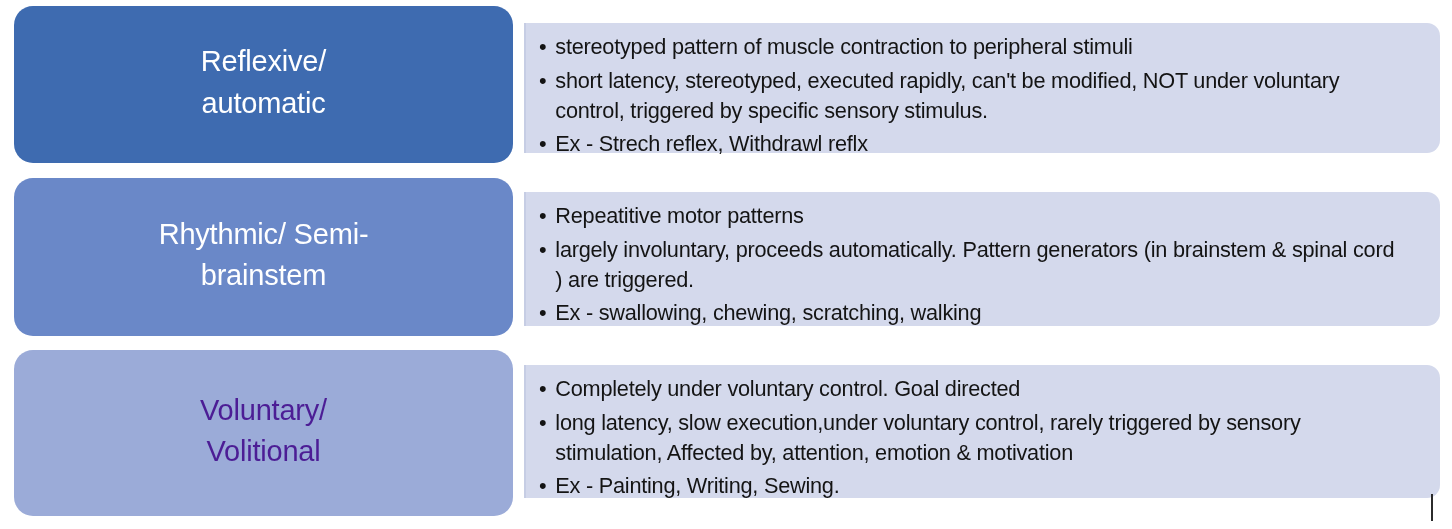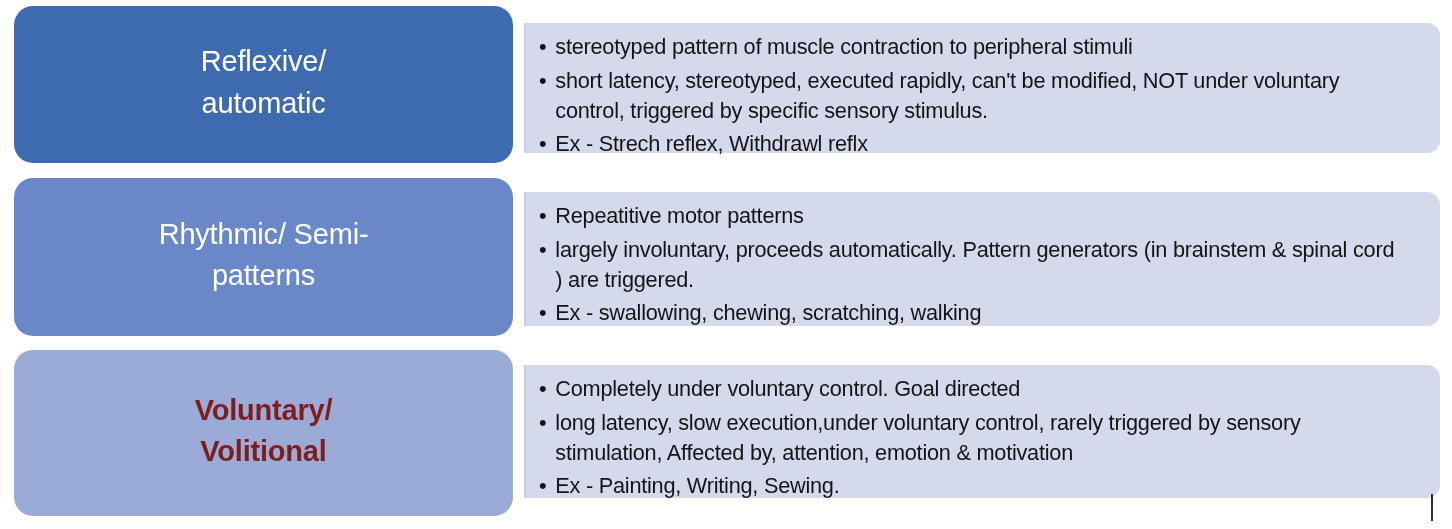--- a/index.html
+++ b/index.html
@@ -119,42 +119,42 @@
       </li>
       <li class="bullet-item" style="color: rgb(20, 20, 20);">
         <span class="bullet-dot">•</span>
         <span class="bullet-text">Ex - Strech reflex, Withdrawl reflx</span>
       </li>
     </ul>
   </div>
 
   <div class="cat-box" id="cat-row-1" style="background: rgb(106, 136, 200);">
     <div class="cat-label" style="color: rgb(255, 255, 255);">Rhythmic/ Semi-
-patterns</div>
+brainstem</div>
   </div>
 
   <div class="detail-panel" id="detail-row-1" style="background: rgb(212, 217, 236);">
     <ul class="bullet-list">
       <li class="bullet-item" style="color: rgb(20, 20, 20);">
         <span class="bullet-dot">•</span>
         <span class="bullet-text">Repeatitive motor patterns</span>
       </li>
       <li class="bullet-item" style="color: rgb(20, 20, 20);">
         <span class="bullet-dot">•</span>
         <span class="bullet-text">largely involuntary, proceeds automatically. Pattern generators (in brainstem &amp; spinal cord ) are triggered.</span>
       </li>
       <li class="bullet-item" style="color: rgb(20, 20, 20);">
         <span class="bullet-dot">•</span>
         <span class="bullet-text">Ex - swallowing, chewing, scratching, walking</span>
       </li>
     </ul>
   </div>
 
   <div class="cat-box" id="cat-row-2" style="background: rgb(155, 171, 216);">
-    <div class="cat-label" style="color: #7f1d1d; font-weight: bold;">Voluntary/
+    <div class="cat-label" style="color: #4c1d95;">Voluntary/
 Volitional</div>
   </div>
 
   <div class="detail-panel" id="detail-row-2" style="background: rgb(212, 217, 236);">
     <ul class="bullet-list">
       <li class="bullet-item" style="color: rgb(20, 20, 20);">
         <span class="bullet-dot">•</span>
         <span class="bullet-text">Completely under voluntary control. Goal directed</span>
       </li>
       <li class="bullet-item" style="color: rgb(20, 20, 20);">

